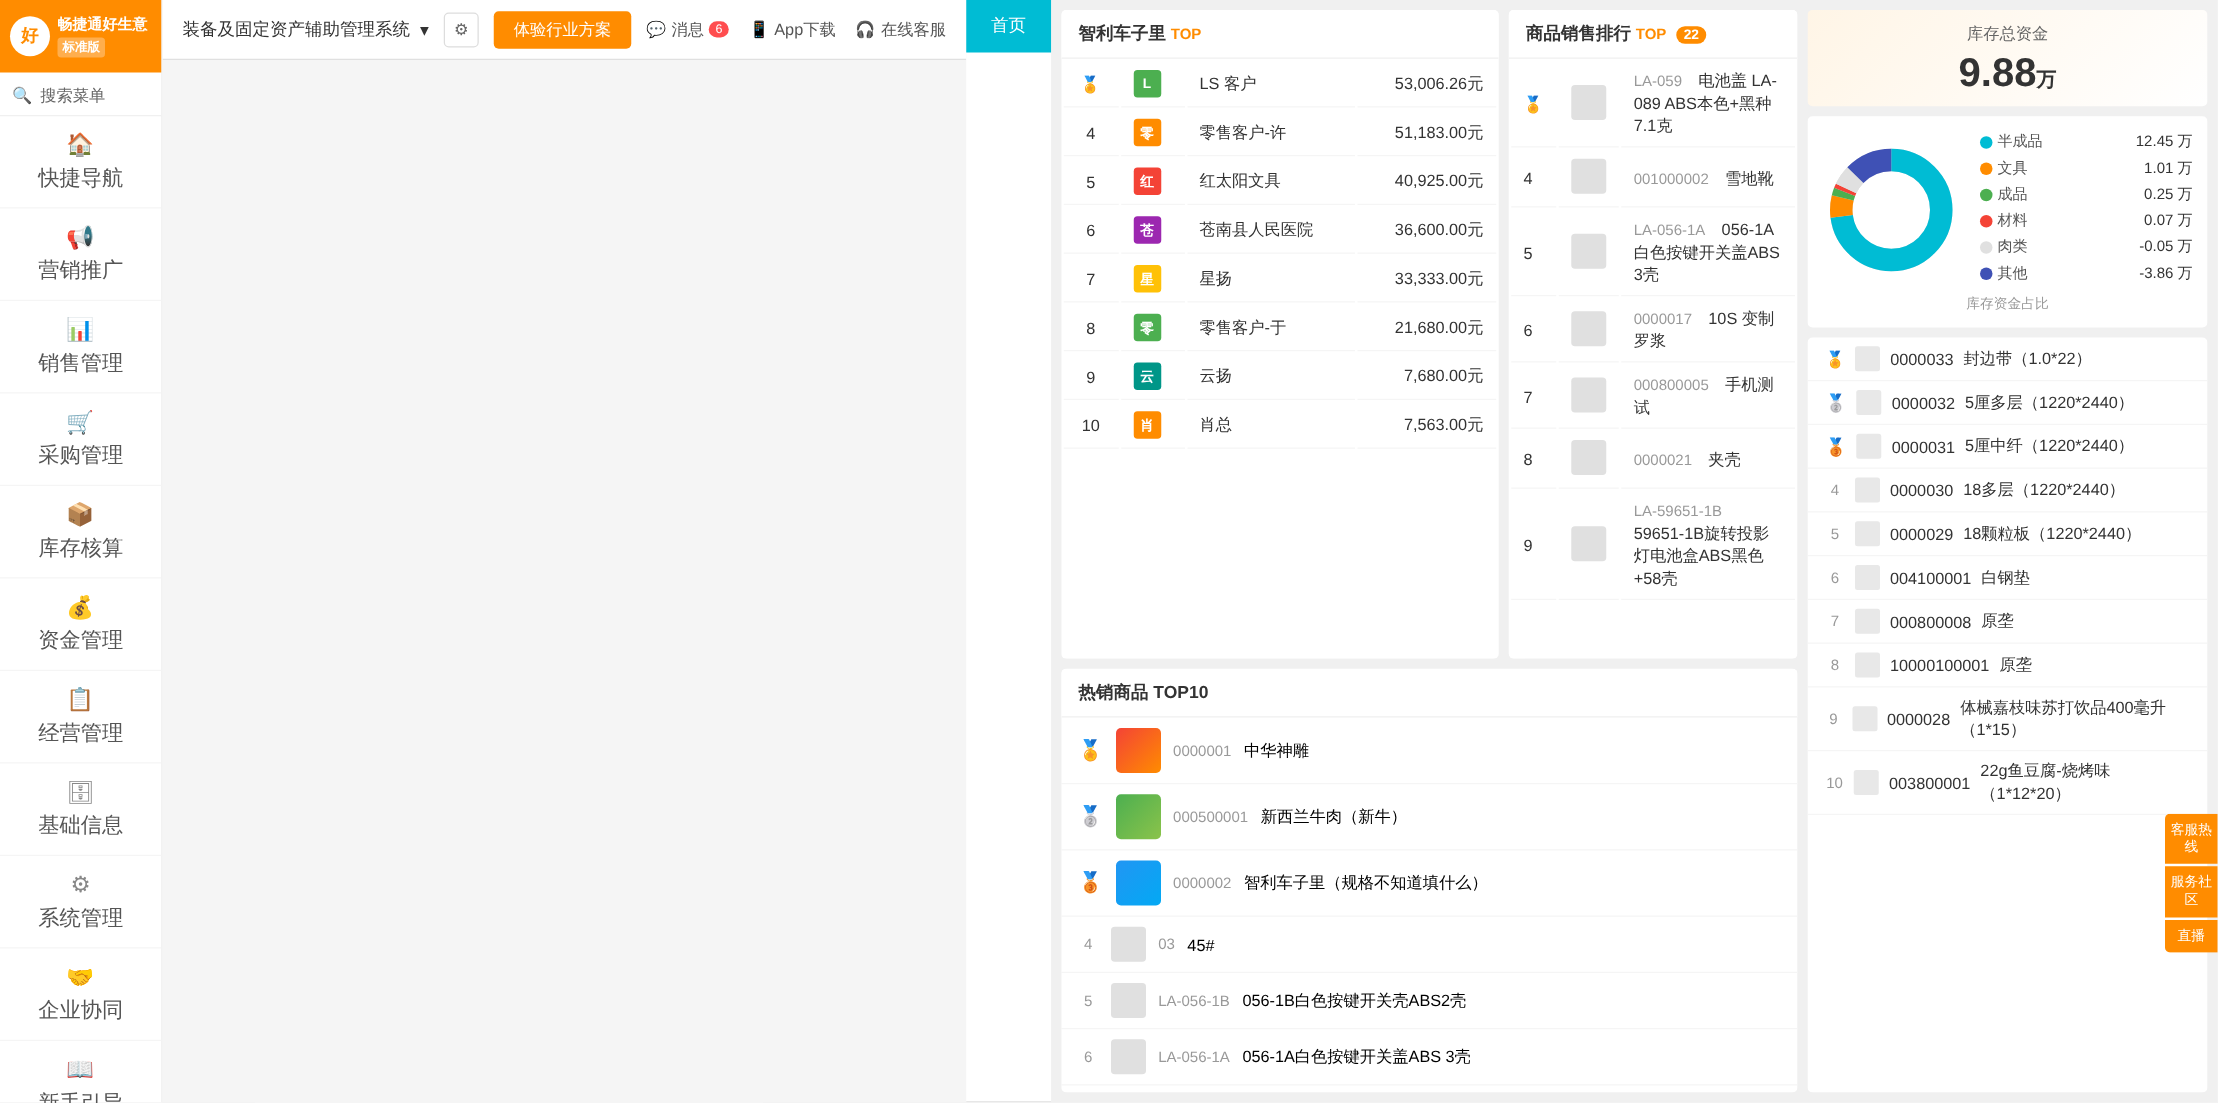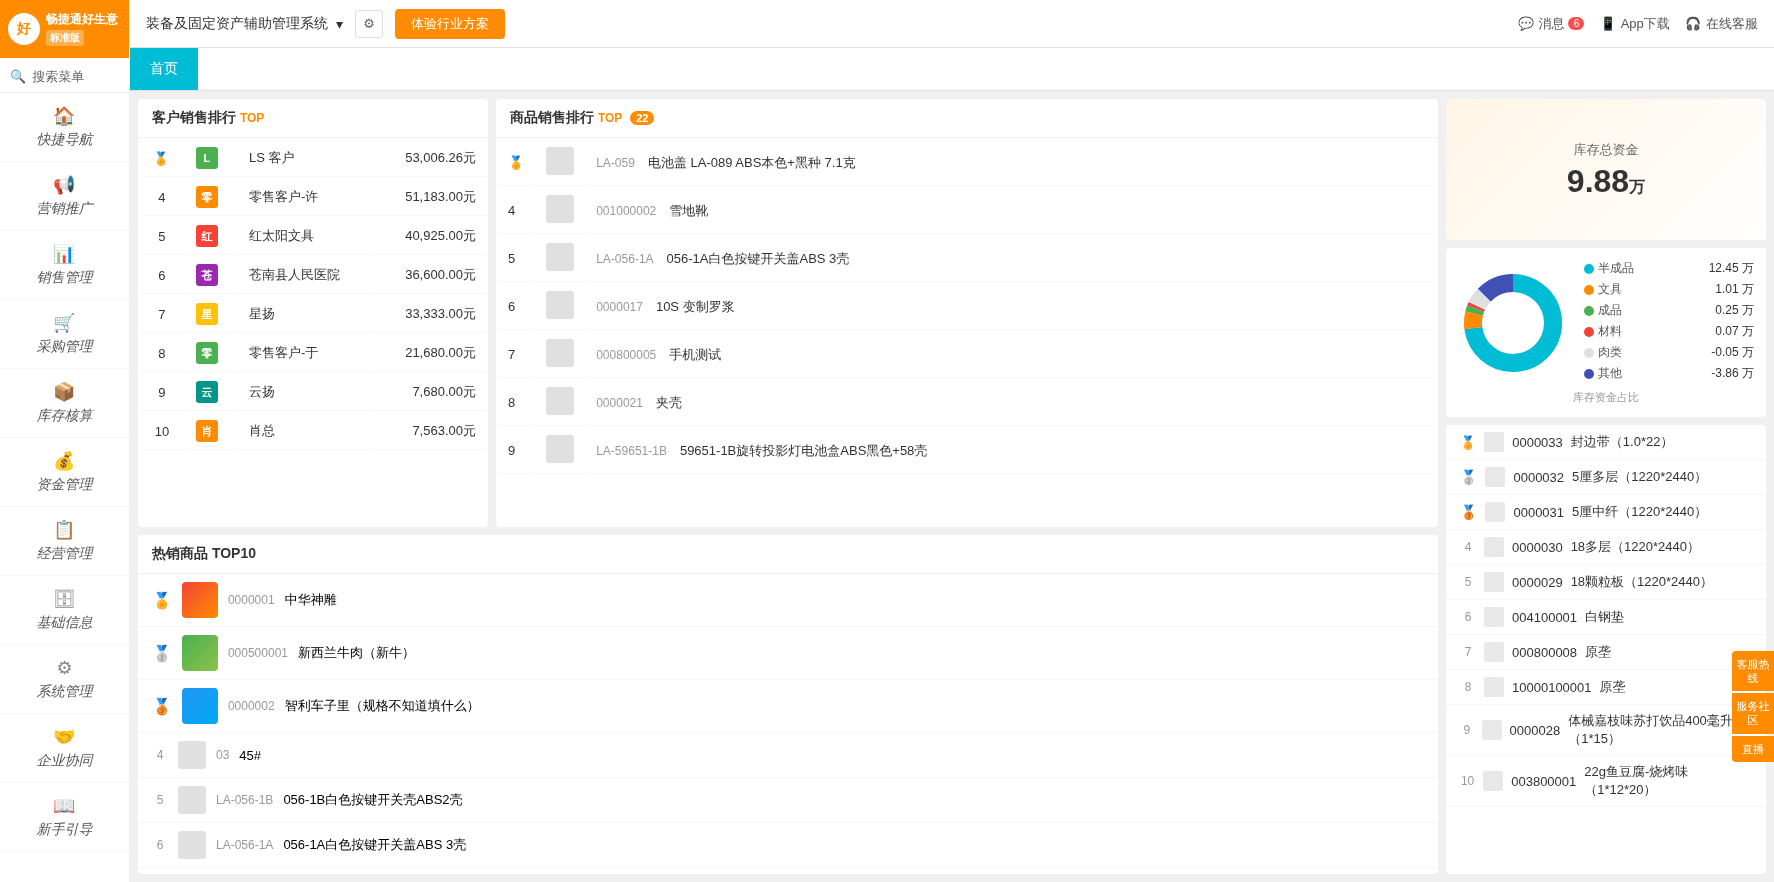--- a/index.html
+++ b/index.html
@@ -44,27 +44,26 @@
     .nav-item {
       display: flex; flex-direction: column; align-items: center;
       padding: 12px 8px;
       cursor: pointer;
       color: #555;
       font-size: 12px;
       border-bottom: 1px solid #f5f5f5;
       gap: 4px;
     }
     .nav-item .nav-icon { font-size: 18px; color: #888; }
-    .nav-item-label { font-size: 14px; font-style: italic; }
+    .nav-item-label { font-size: 17px; }
 
     
     .main-container {
       flex: 1;
       display: flex;
-      flex-direction: column;
       overflow: hidden;
     }
     .top-bar {
       height: 48px;
       background: #fff;
       border-bottom: 1px solid #e0e0e0;
       display: flex;
       align-items: center;
       padding: 0 16px;
       gap: 12px;
@@ -200,21 +199,21 @@
       display: flex;
       flex-direction: column;
       gap: 8px;
       overflow-y: auto;
     }
 
     
     .inventory-card {
       background: linear-gradient(135deg, #fff5e6, #fff);
       border-radius: 4px;
-      padding: 32px;
+      padding: 0;
       text-align: center;
     }
 
     
     .donut-container {
       background: #fff;
       border-radius: 4px;
       padding: 12px;
     }
     .donut-chart-area {
@@ -399,21 +398,21 @@
     </div>
   </div>
 
   <div class="page-body">
 
     <div class="left-section">
       <div class="top-panels-inner">
 
         <div class="panel customer-panel">
           <div class="panel-header">
-            <span>客户销售排行 </span>
+            <span>智利车子里 </span>
             <span style="color:#ff8c00;font-size:12px;">TOP</span>
           </div>
           <div class="panel-scroll">
             <table class="customer-table">
               <tbody>
                 <tr>
                   <td class="rank-num"><span class="medal-gold">🏅</span></td>
                   <td><span class="customer-avatar avatar-l">L</span></td>
                   <td>LS 客户</td>
                   <td class="amount">53,006.26元</td>

